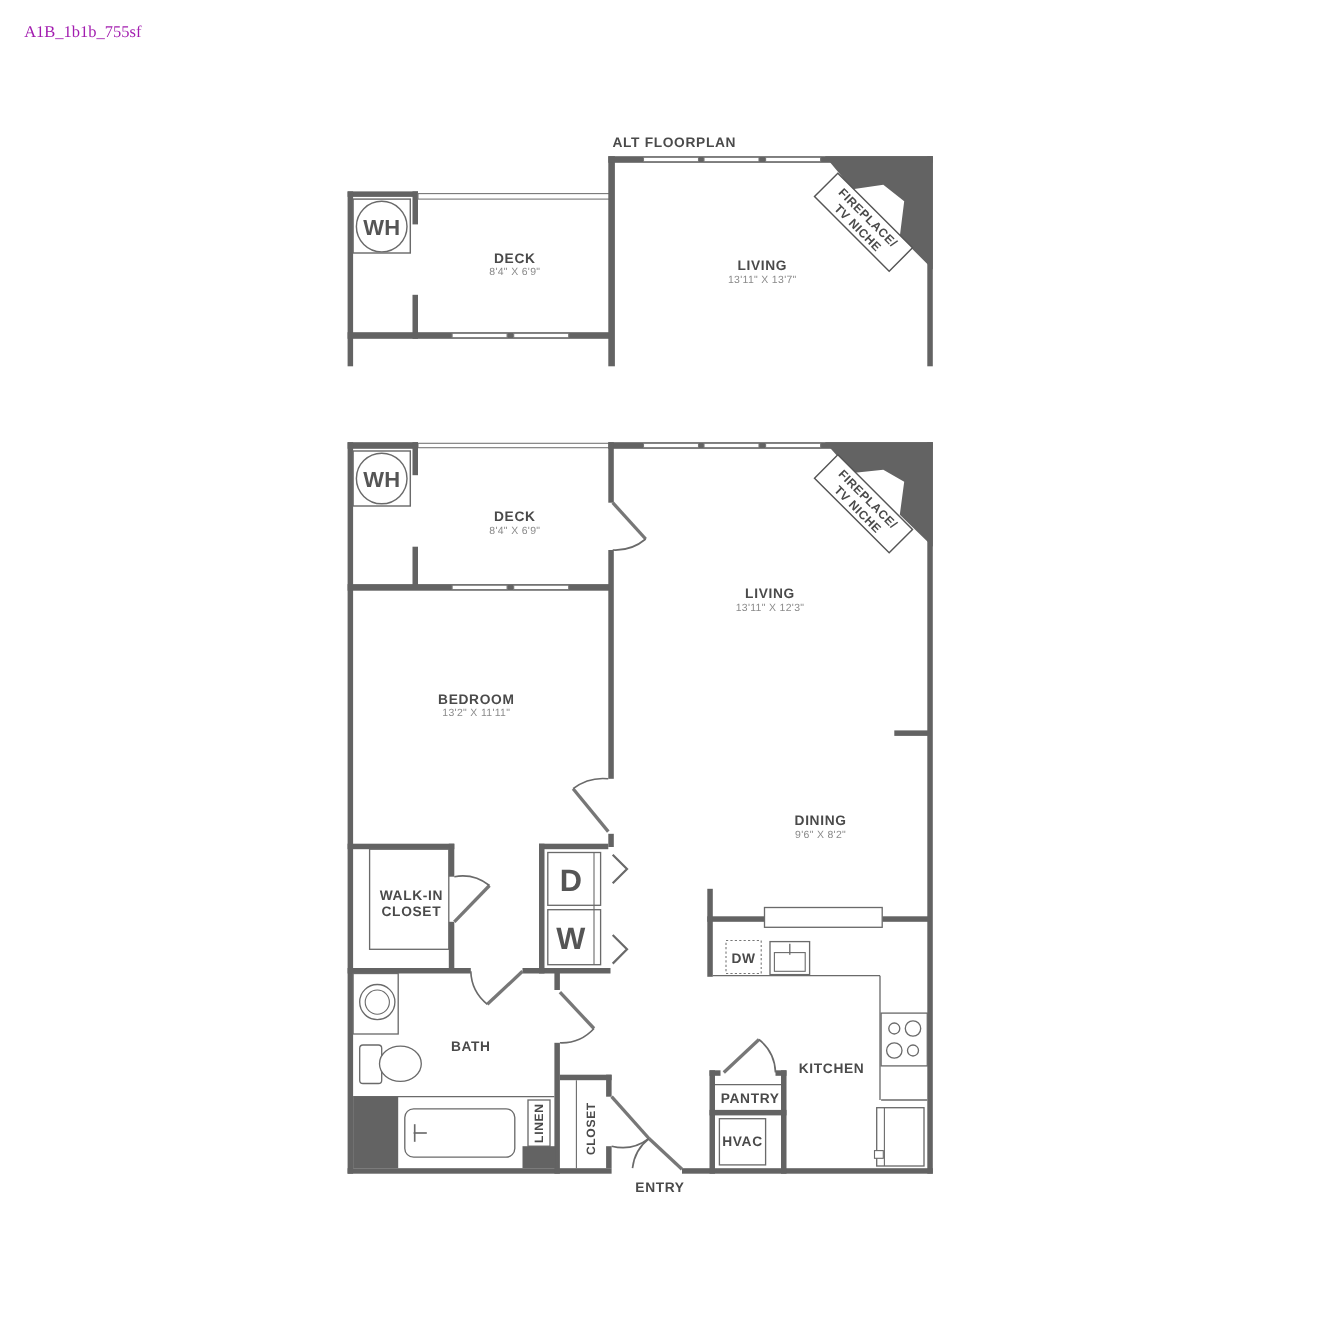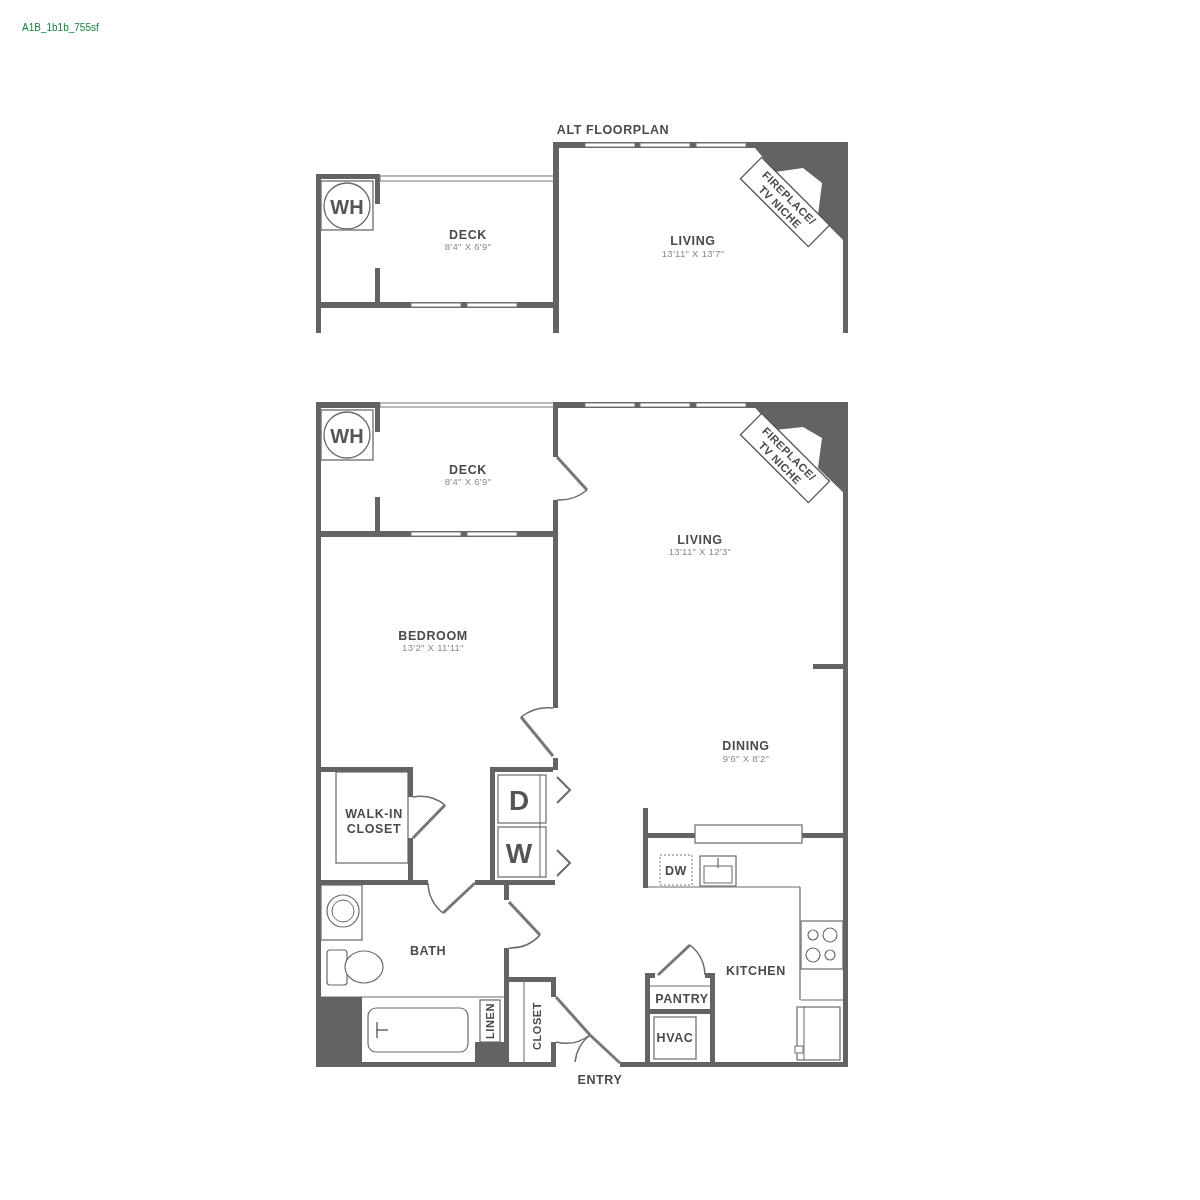--- a/index.html
+++ b/index.html
@@ -1,17 +1,17 @@
 <!DOCTYPE html>
 <html><head>
 <meta charset="utf-8">
 <style>
   html, body { margin: 0; padding: 0; background: #ffffff; }
   body { width: 1200px; height: 1200px; position: relative; overflow: hidden; font-family: "Liberation Sans", sans-serif; }
-  .plan-id { position: absolute; left: 22px; top: 22px; font-size: 10px; color: #15803d; font-family: Liberation Sans, sans-serif; }
+  .plan-id { position: absolute; left: 22px; top: 22px; font-size: 15px; color: #a21caf; font-family: Liberation Serif, serif; }
   svg { position: absolute; left: 0; top: 0; }
   .wall { fill: #636363; }
   .thin { stroke: #6a6a6a; stroke-width: 1.5; fill: none; }
   .win { stroke: #777777; stroke-width: 1; fill: #ffffff; }
   .lbl { font-family: "Liberation Sans", sans-serif; font-size: 12.5px; fill: #4a4a4a; letter-spacing: 0.6px; text-anchor: middle; font-weight: 600; }
   .dim { font-family: "Liberation Sans", sans-serif; font-size: 9.5px; fill: #8a8a8a; text-anchor: middle; letter-spacing: 0.3px; }
   .big { font-family: "Liberation Sans", sans-serif; font-size: 28px; font-weight: 700; fill: #555555; text-anchor: middle; }
   .wh { font-family: "Liberation Sans", sans-serif; font-size: 20px; font-weight: 700; fill: #555555; text-anchor: middle; }
   .niche { font-family: "Liberation Sans", sans-serif; font-size: 11px; font-weight: 600; fill: #4a4a4a; text-anchor: middle; letter-spacing: 0.5px; }
 </style>

